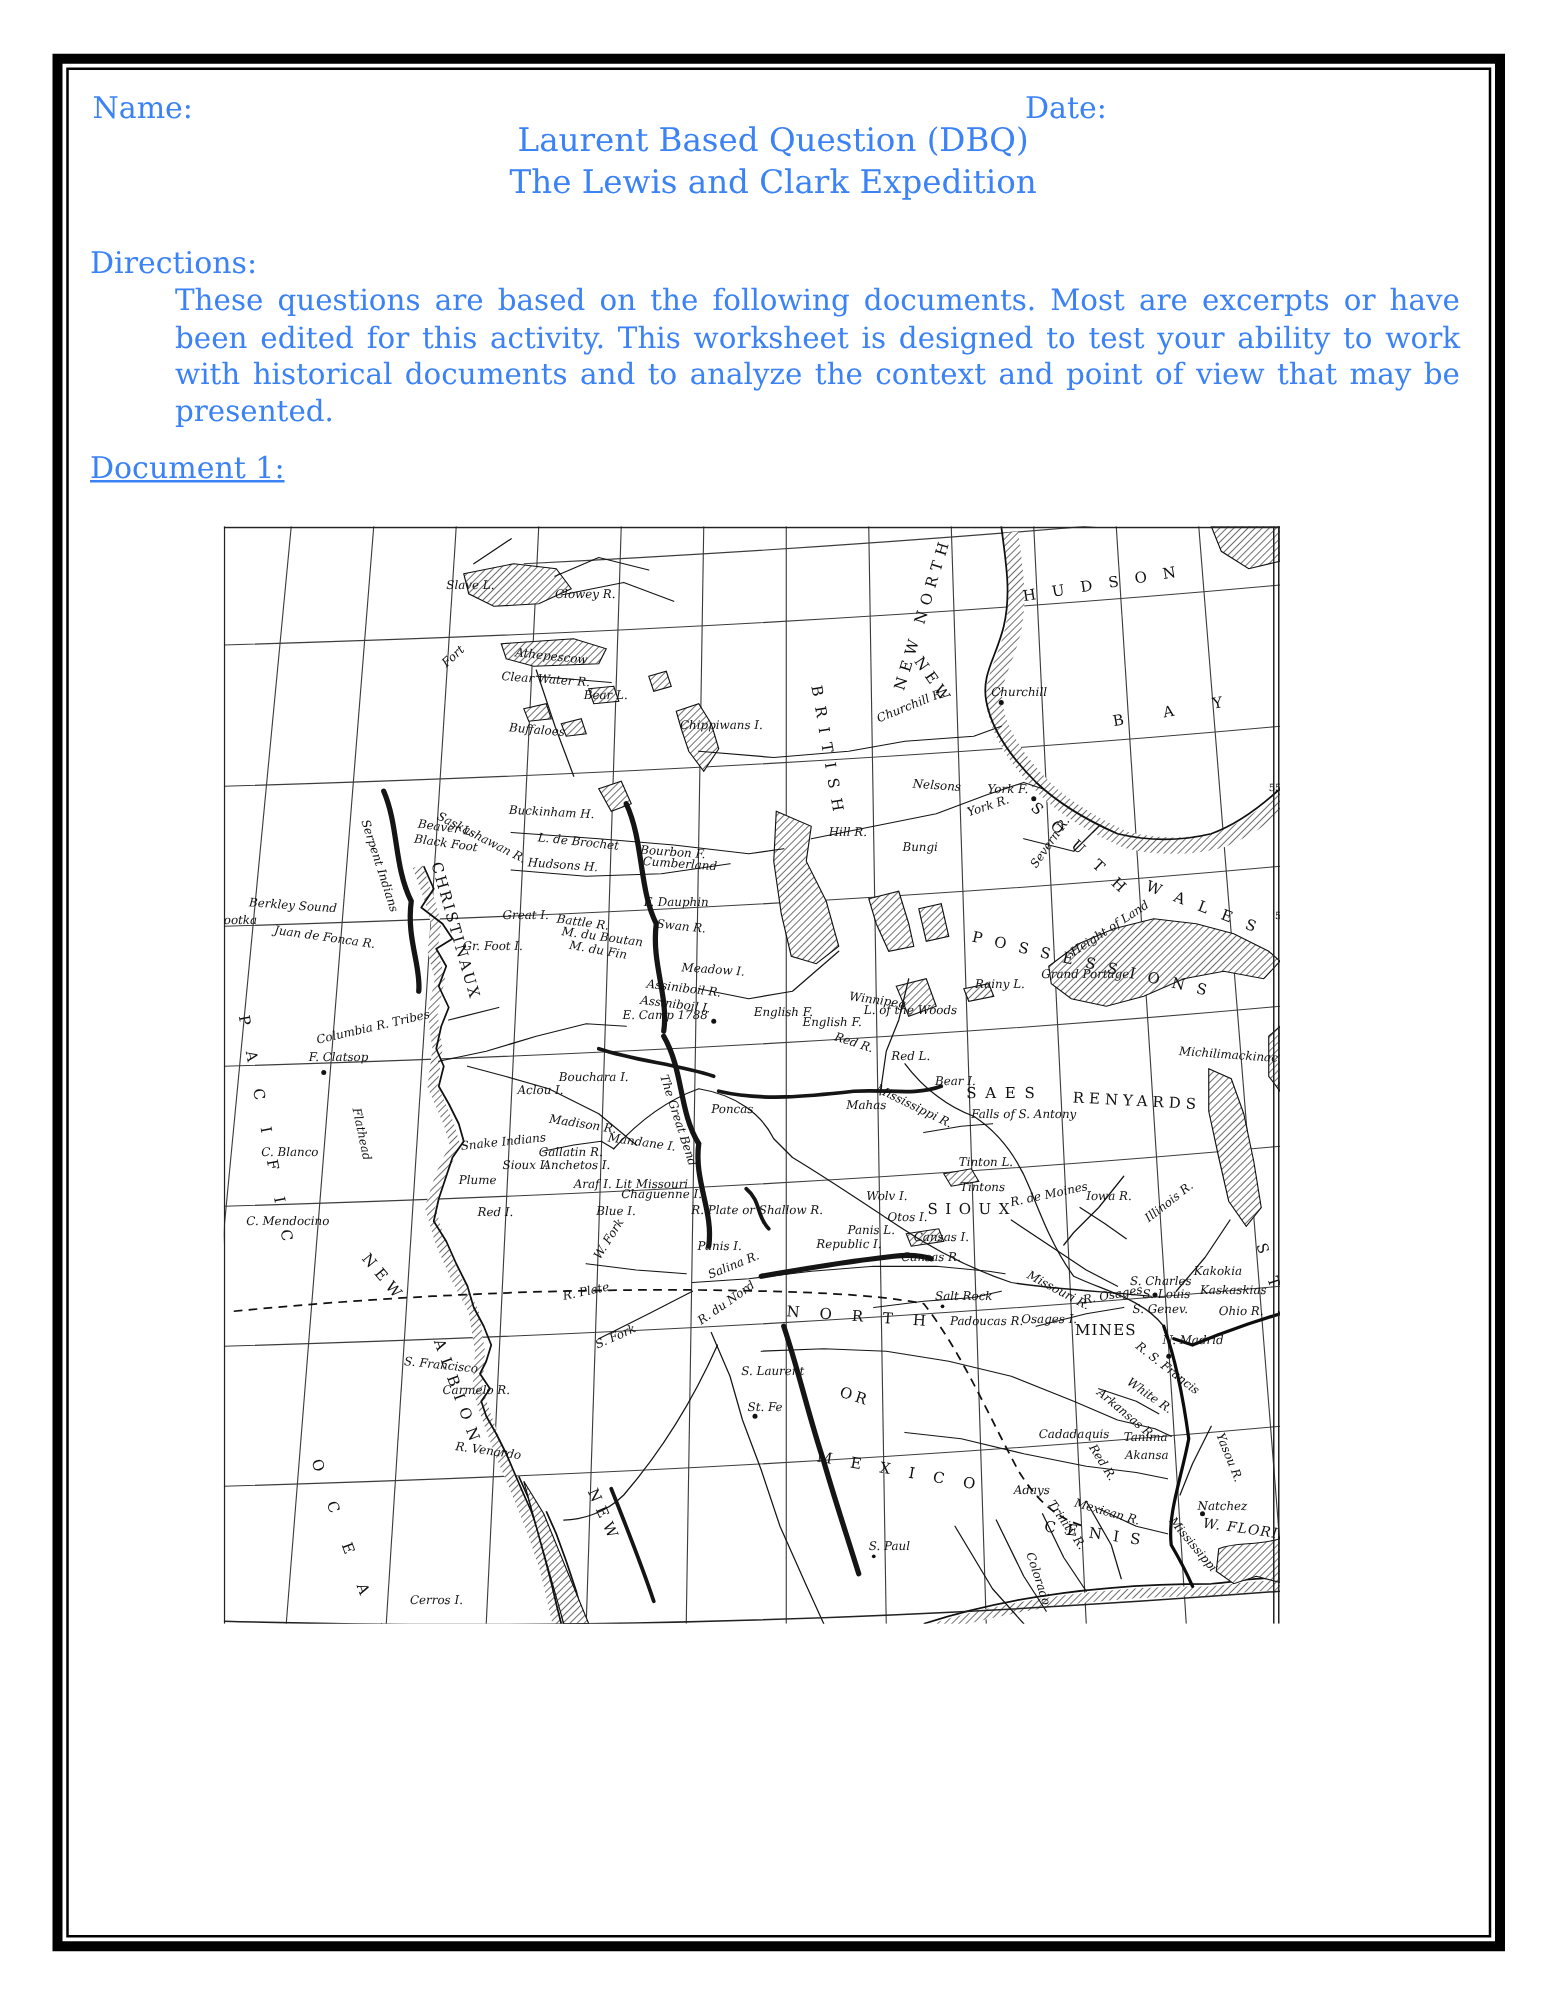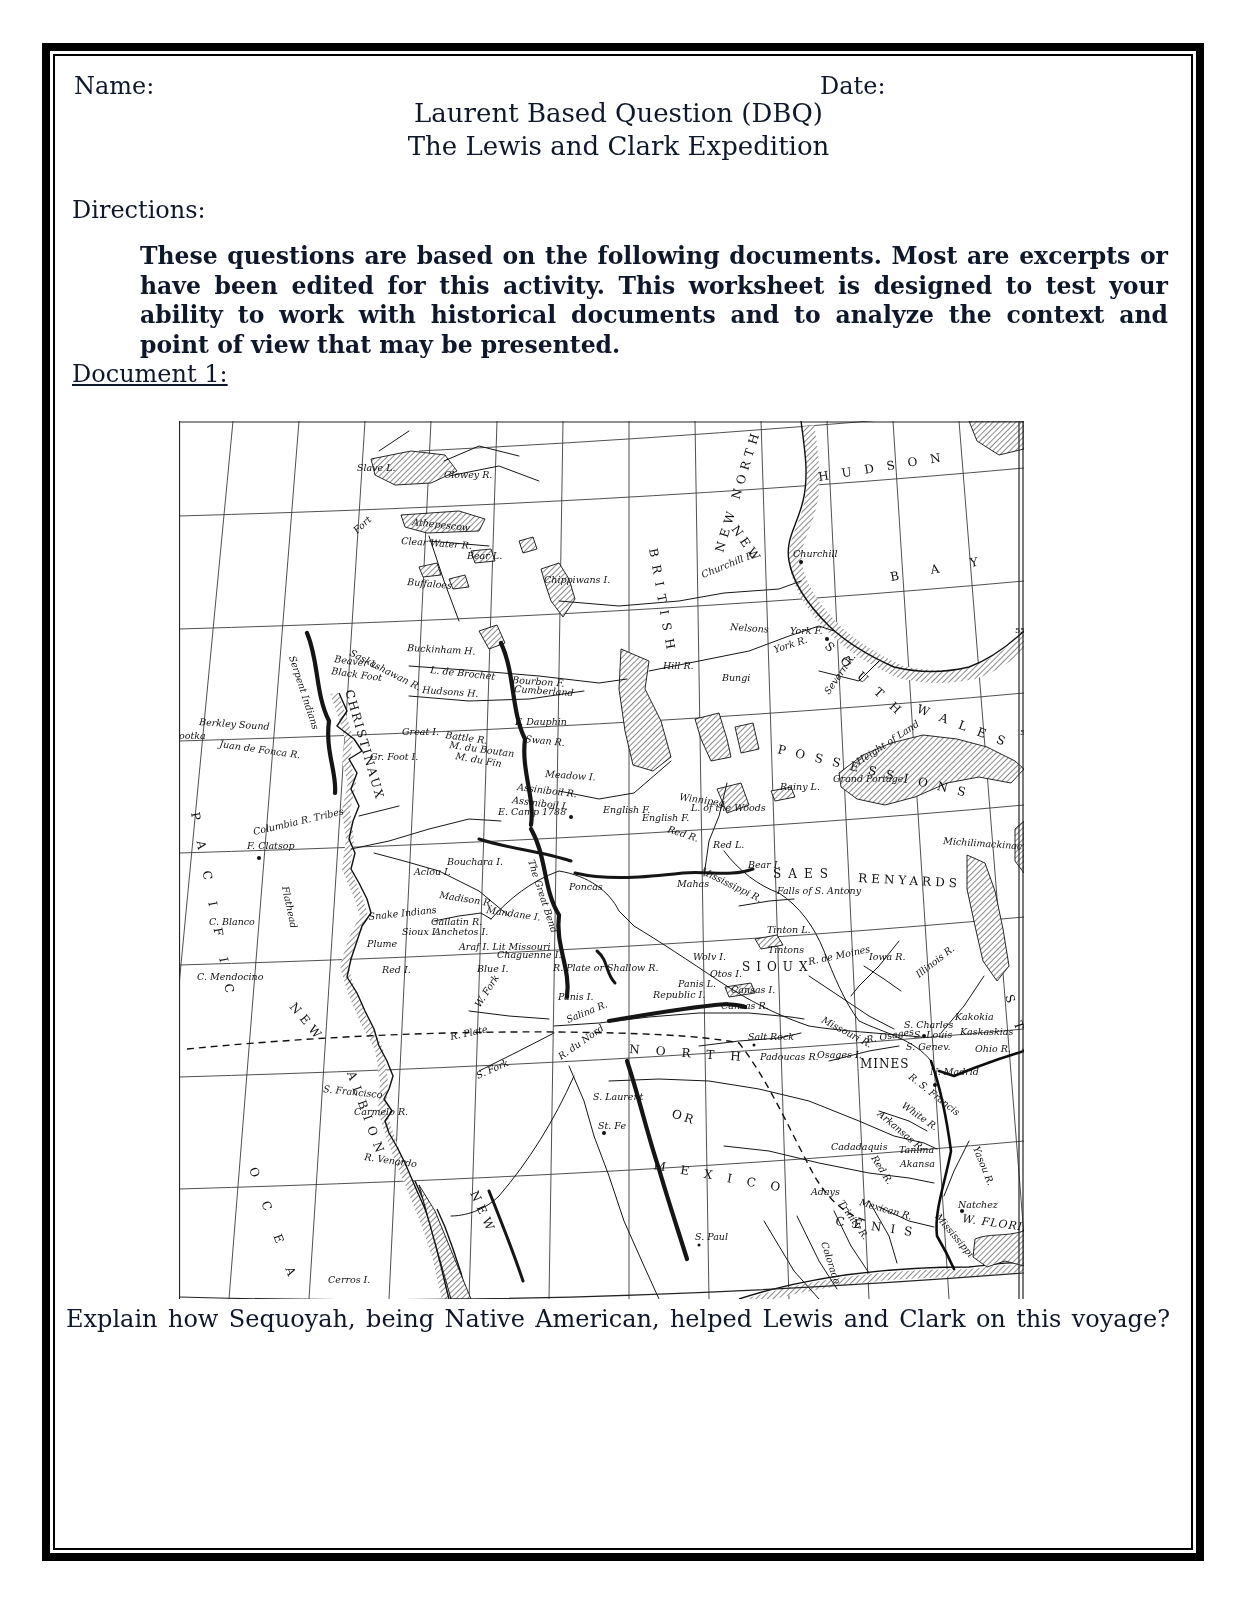--- a/index.html
+++ b/index.html
@@ -1,16 +1,16 @@
 <!DOCTYPE html>
 <html><head>
 <meta charset="utf-8">
 <style>
   html,body{margin:0;padding:0;background:#ffffff;}
-  #page{position:relative;width:1237px;height:1600px;background:#fff;color:#0f172a;
+  #page{position:relative;width:1237px;height:1600px;background:#fff;color:#3b82f6;
         font-family:"DejaVu Serif","Liberation Serif",serif;overflow:hidden;}
   #frame{position:absolute;left:42px;top:43px;width:1146px;height:1502px;border:8px solid #000;}
   #frame-inner{position:absolute;left:3px;top:3px;right:3px;bottom:3px;border:2px solid #000;}
   .abs{position:absolute;}
   .t24{font-size:24px;line-height:1.2;}
   .title{font-size:26px;text-align:center;width:100%;}
   .para{font-size:23.5px;line-height:29.5px;text-align:justify;}
   .q1{font-size:24px;line-height:29.5px;text-align:justify;text-align-last:justify;}
   .q2{font-size:24px;line-height:29.5px;}
   
@@ -41,21 +41,21 @@
     <div id="frame-inner"></div>
   </div>
 
   <div class="abs t24" style="left:74px;top:72px;">Name:</div>
   <div class="abs t24" style="left:820px;top:72px;">Date:</div>
 
   <div class="abs title" style="left:0;top:98px;">Laurent Based Question (DBQ)</div>
   <div class="abs title" style="left:0;top:131px;">The Lewis and Clark Expedition</div>
 
   <div class="abs t24" style="left:72px;top:196px;">Directions:</div>
-  <div class="abs para" style="left:140px;top:242px;width:1028px;font-weight:bold;">These questions are based on the following documents. Most are excerpts or have been edited for this activity. This worksheet is designed to test your ability to work with historical documents and to analyze the context and point of view that may be presented.</div>
+  <div class="abs para" style="left:140px;top:226px;width:1028px;">These questions are based on the following documents. Most are excerpts or have been edited for this activity. This worksheet is designed to test your ability to work with historical documents and to analyze the context and point of view that may be presented.</div>
 
   <div class="abs t24" style="left:72px;top:360px;text-decoration:underline;">Document 1:</div>
 
   <div id="mapwrap">
     <svg width="845" height="878" viewBox="0 0 845 878">
       <defs>
         <pattern id="h1" width="4" height="4" patternUnits="userSpaceOnUse" patternTransform="rotate(45)">
           <rect width="4" height="4" fill="#ffffff"></rect>
           <line x1="0" y1="0" x2="0" y2="4" stroke="#2a2a2a" stroke-width="1.1"></line>
         </pattern>
@@ -349,14 +349,13 @@
           <text transform="translate(144,671) rotate(6)" class="ml i">S. Francisco</text>
           <text transform="translate(175,694) rotate(0)" class="ml i">Carmelo R.</text>
           <text transform="translate(185,739) rotate(8)" class="ml i">R. Venardo</text>
           <text transform="translate(149,862) rotate(0)" class="ml i">Cerros I.</text>
           <text transform="translate(836,212) rotate(0)" class="ml rm" font-size="8">55</text>
           <text transform="translate(841,314) rotate(0)" class="ml rm" font-size="8">50</text>
         </g>
     </svg>
   </div>
 
-  <div class="abs q1" style="left:66px;top:1305px;width:1104px;">Explain how Sequoyah, being Native American, helped Lewis and Clark on this voyage?</div>
 </div>
 
 </body></html>

